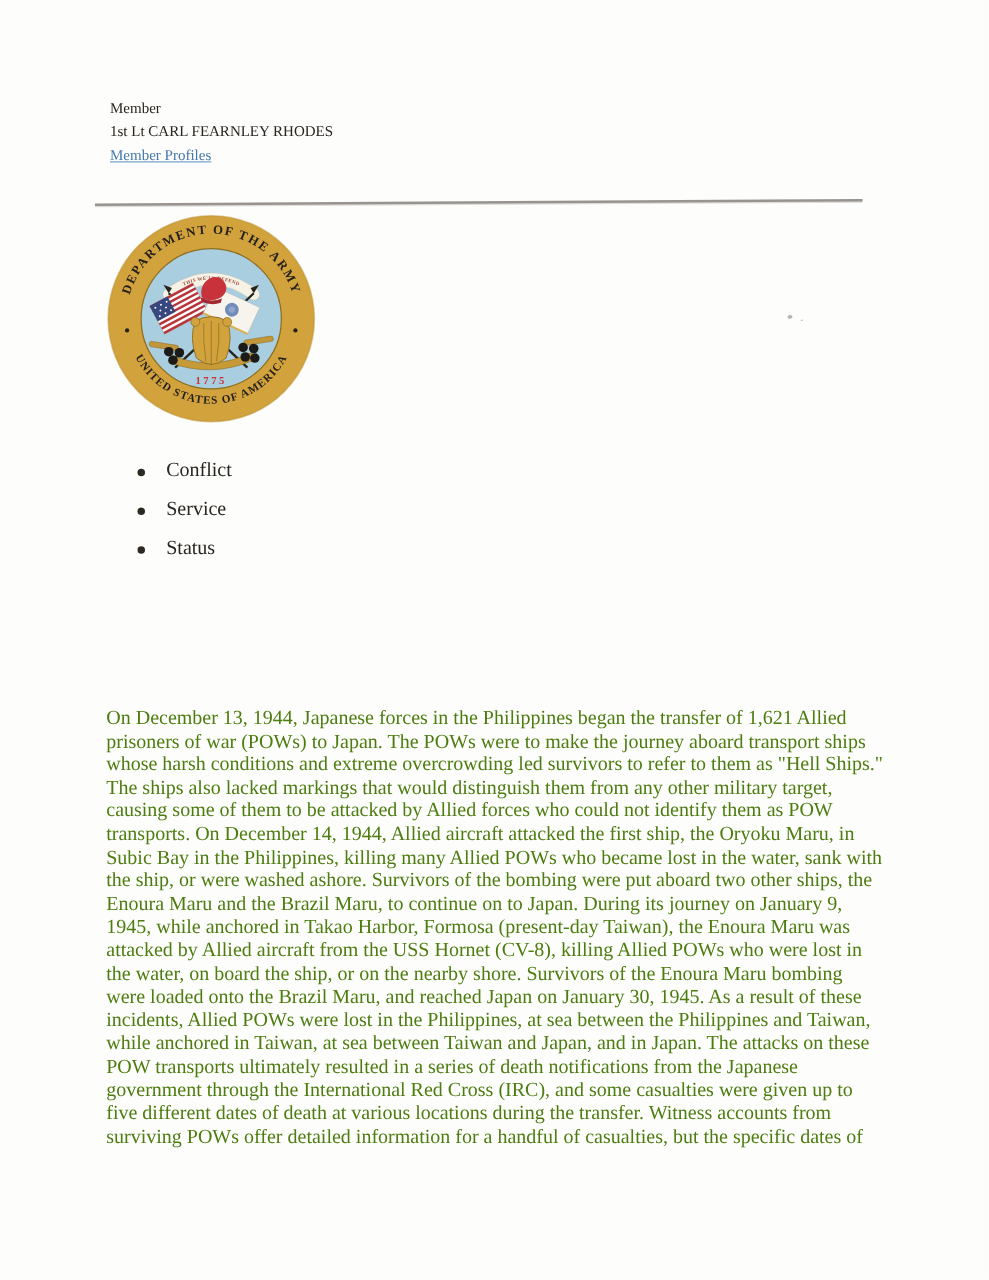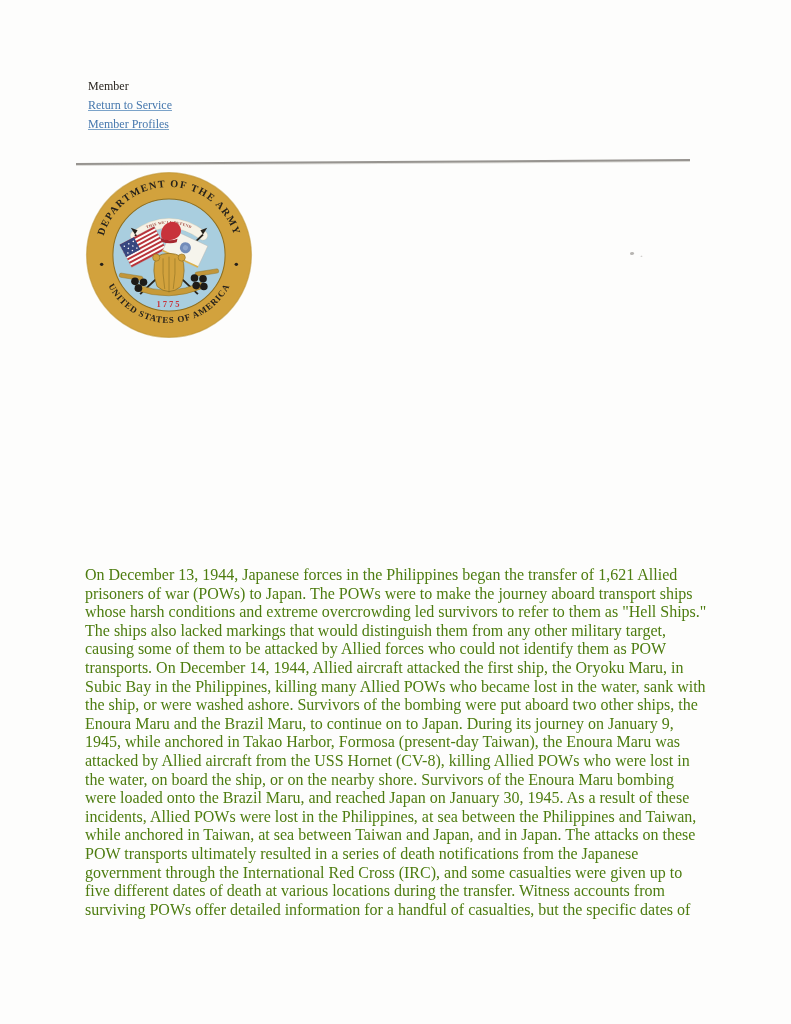--- a/index.html
+++ b/index.html
@@ -58,21 +58,21 @@
     transform:rotate(-8deg);
   }
 </style>
 </head>
 <body>
 
 <div class="page">
 
   <div class="header">
     <span class="line">Member</span>
-    <span class="line"><a class="link">Return to Service</a></span>
+    <span class="line">1st Lt CARL FEARNLEY RHODES</span>
     <span class="line"><a class="link">Member Profiles</a></span>
   </div>
 
   <div class="rule"></div>
 
   <div class="seal">
     <svg viewBox="0 0 200 200" xmlns="http://www.w3.org/2000/svg">
       <defs>
         <path id="arcTop" d="M 22.7 79.3 A 80 80 0 0 1 177.3 79.3" fill="none"></path>
         <path id="arcBottom" d="M 27.5 133.8 A 80 80 0 0 0 172.5 133.8" fill="none"></path>
@@ -164,20 +164,25 @@
 
       <text x="100" y="161" class="year">1775</text>
 
       <text class="ring-top"><textPath href="#arcTop" startOffset="50%" text-anchor="middle">DEPARTMENT OF THE ARMY</textPath></text>
       <text class="ring-bottom"><textPath href="#arcBottom" startOffset="50%" text-anchor="middle">UNITED STATES OF AMERICA</textPath></text>
       <circle cx="20.8" cy="111" r="2" fill="#25211b"></circle>
       <circle cx="179.2" cy="111" r="2" fill="#25211b"></circle>
     </svg>
   </div>
 
+  <ul class="fields labels">
+    <li><span class="bullet-dot"></span><span>Conflict</span></li>
+    <li><span class="bullet-dot"></span><span>Service</span></li>
+    <li><span class="bullet-dot"></span><span>Status</span></li>
+  </ul>
 
 
   <div class="paragraph">On December 13, 1944, Japanese forces in the Philippines began the transfer of 1,621 Allied
 prisoners of war (POWs) to Japan. The POWs were to make the journey aboard transport ships
 whose harsh conditions and extreme overcrowding led survivors to refer to them as "Hell Ships."
 The ships also lacked markings that would distinguish them from any other military target,
 causing some of them to be attacked by Allied forces who could not identify them as POW
 transports. On December 14, 1944, Allied aircraft attacked the first ship, the Oryoku Maru, in
 Subic Bay in the Philippines, killing many Allied POWs who became lost in the water, sank with
 the ship, or were washed ashore. Survivors of the bombing were put aboard two other ships, the

